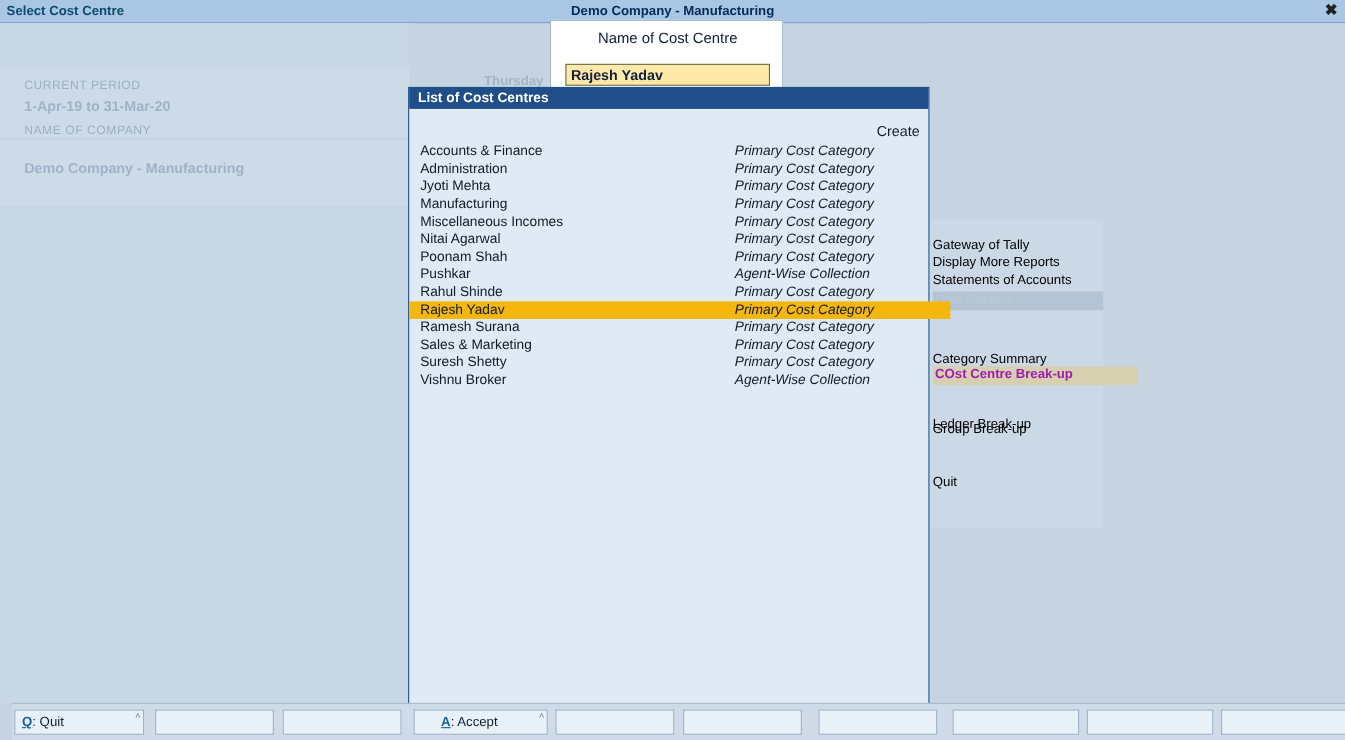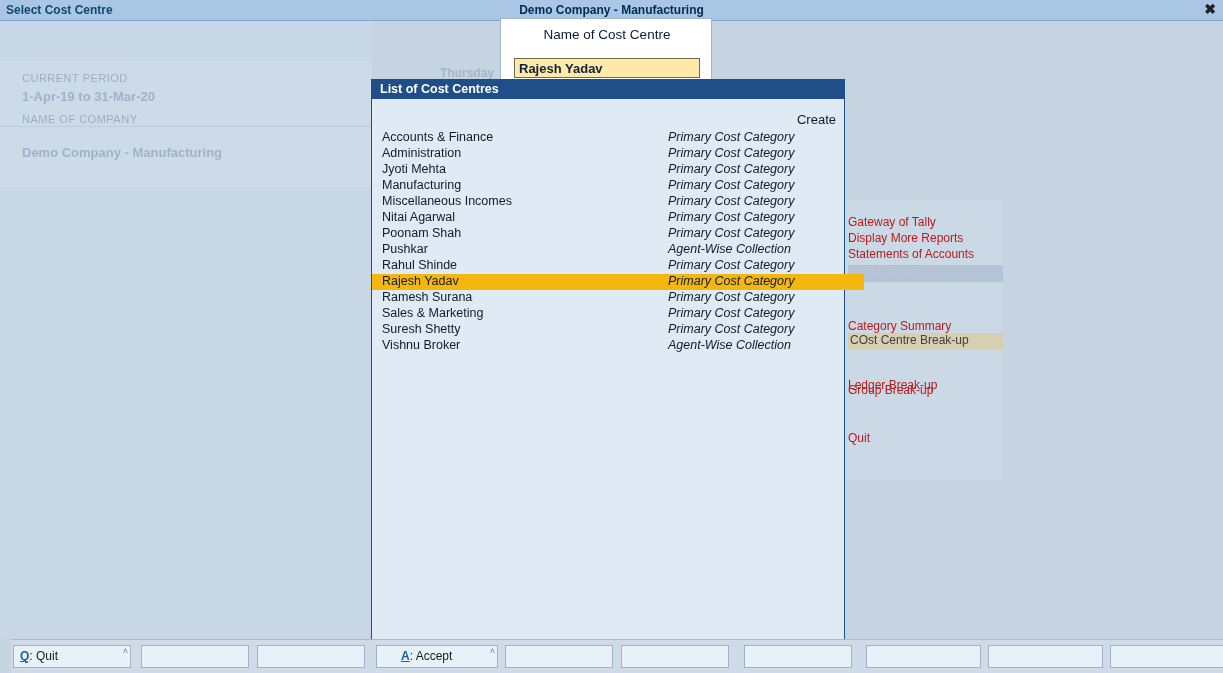--- a/index.html
+++ b/index.html
@@ -74,28 +74,28 @@
     width: 378px; height: 618px;
     background: #c6d3e1;
   }
   .menu-box {
     position: absolute; left: 845px; top: 200px;
     width: 158px; height: 280px;
     background: #cbd8e5;
   }
   .menu-item {
     position: absolute; left: 848px;
-    font-size: 12px; color: #b91c1c;
+    font-size: 12px; color: #000000;
     white-space: nowrap;
   }
   .menu-item.hl1 {
     background: #b4c4d4; color: #b9c9d8; width: 155px; height: 17px;
   }
   .menu-item.hl2 {
-    background: #d6cfb0; color: #404040; width: 155px; height: 17px;
+    background: #d6cfb0; color: #a21caf; width: 186px; height: 17px; font-weight: bold;
   }
 
   
   .name-popup {
     position: absolute; left: 500px; top: 18px;
     width: 212px; height: 65px;
     background: #ffffff;
     border: 1px solid #9fb8d0;
   }
   .name-popup .hdr {

